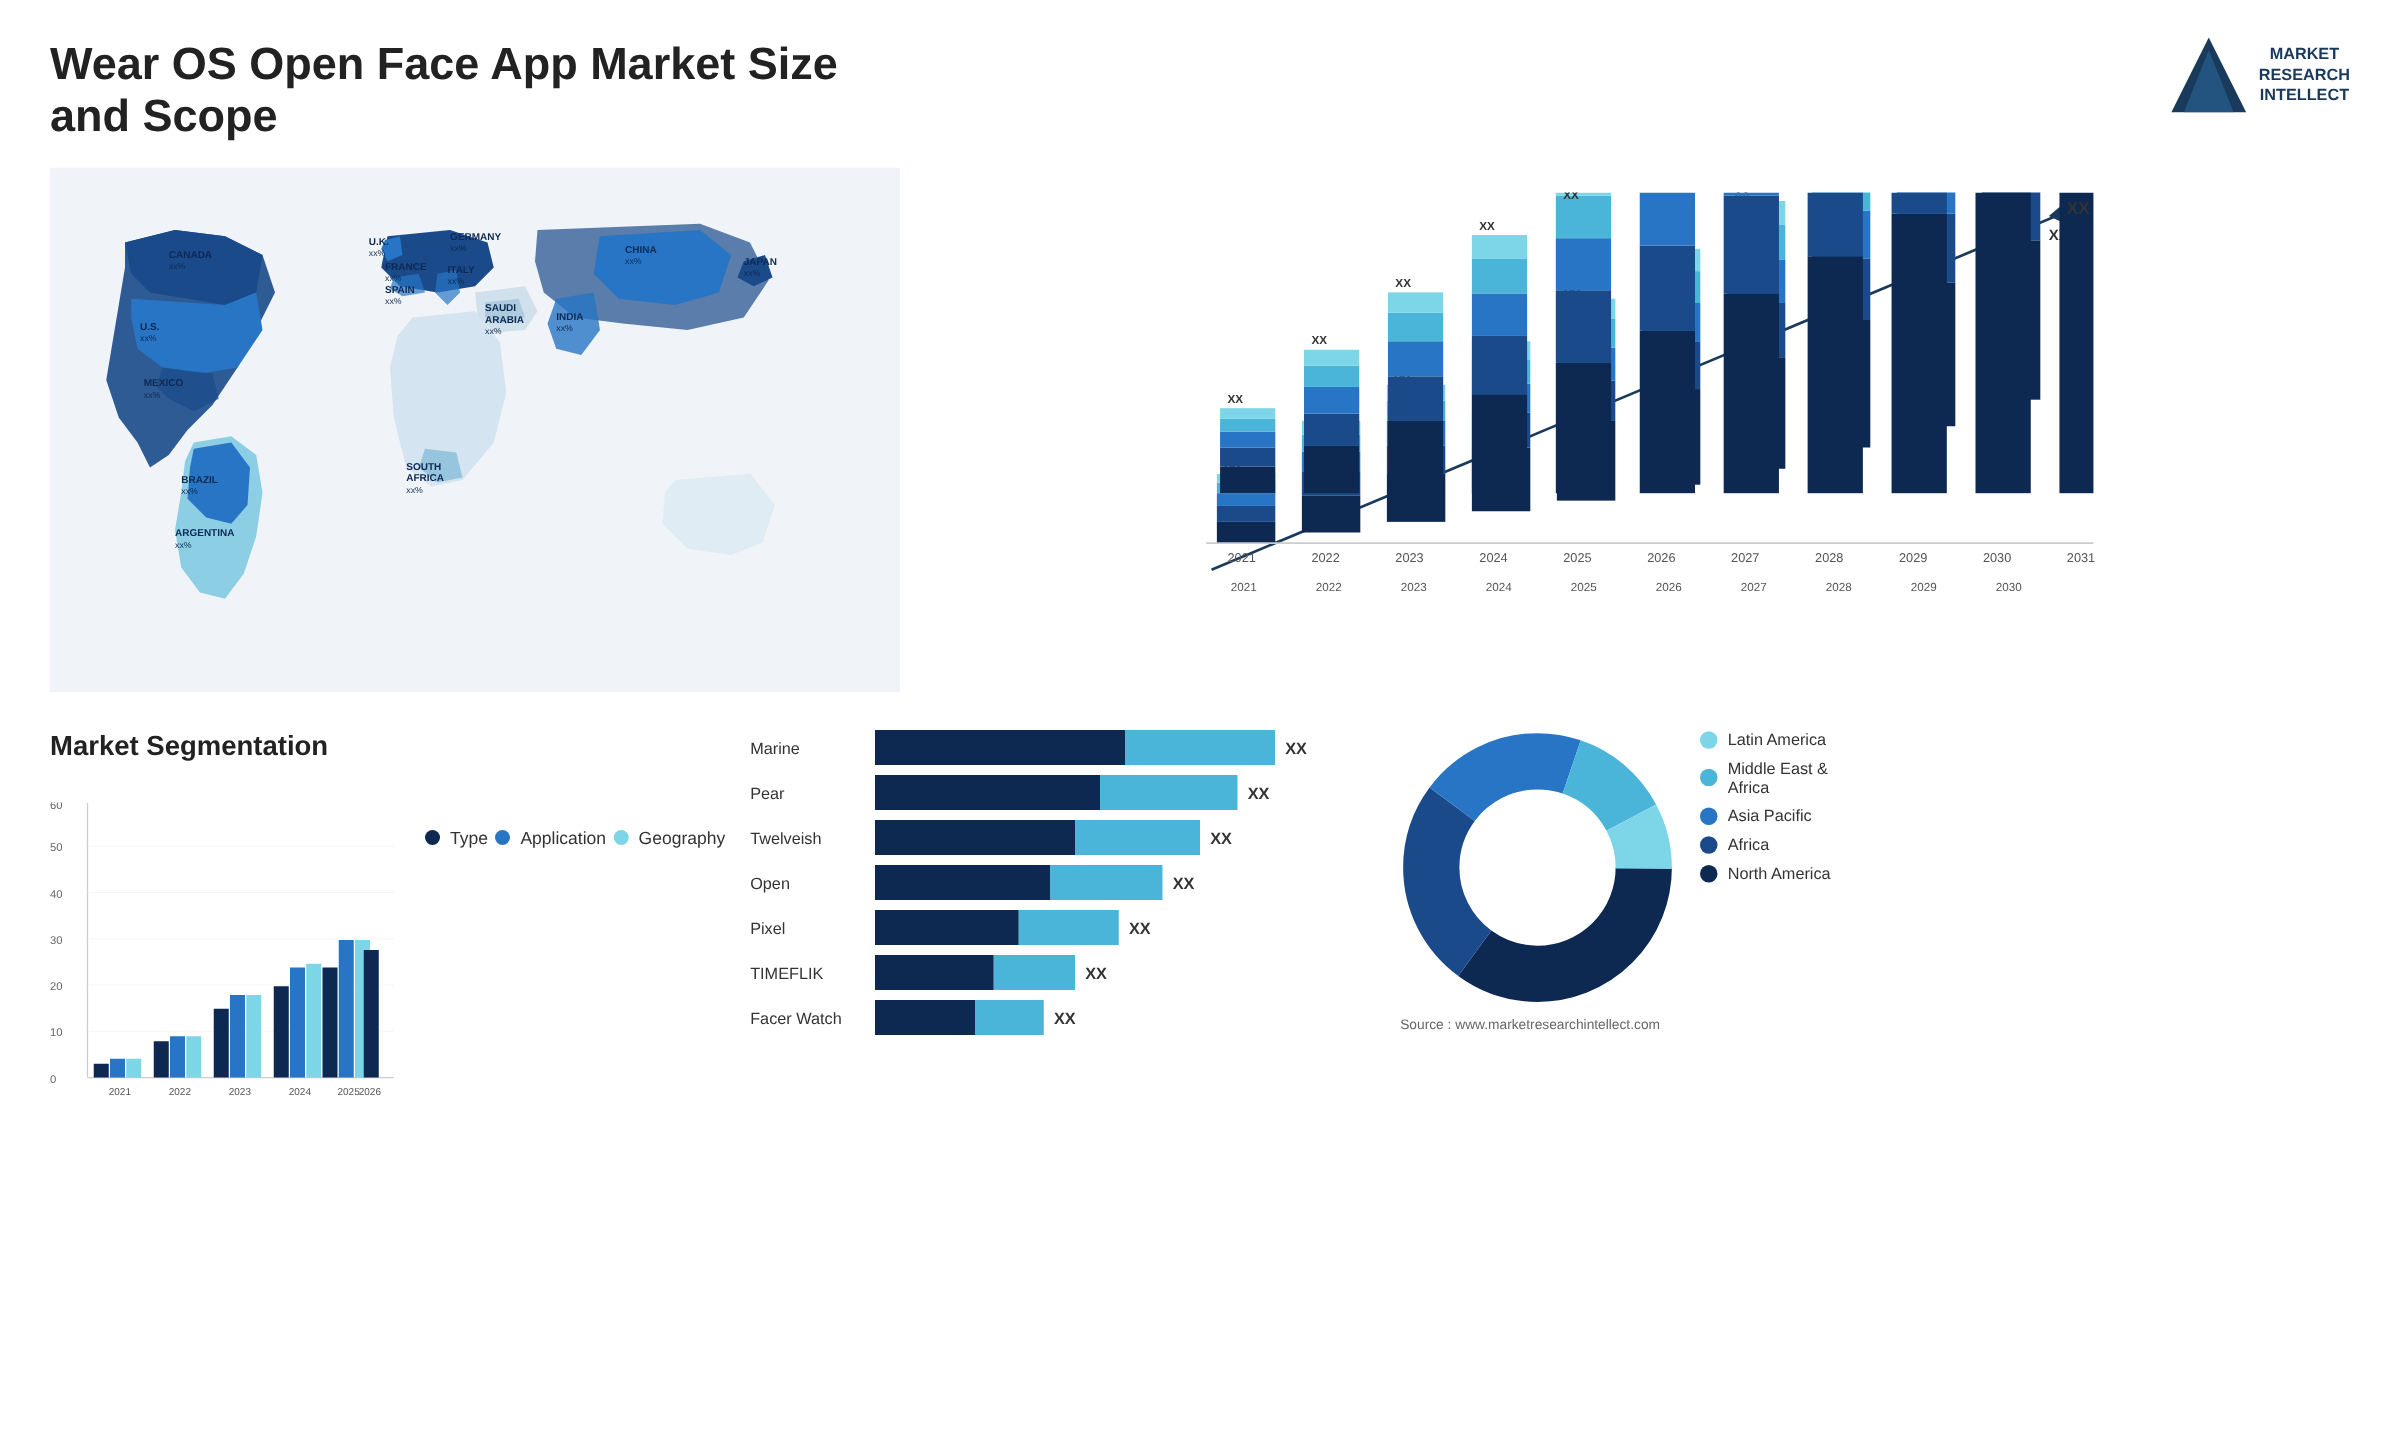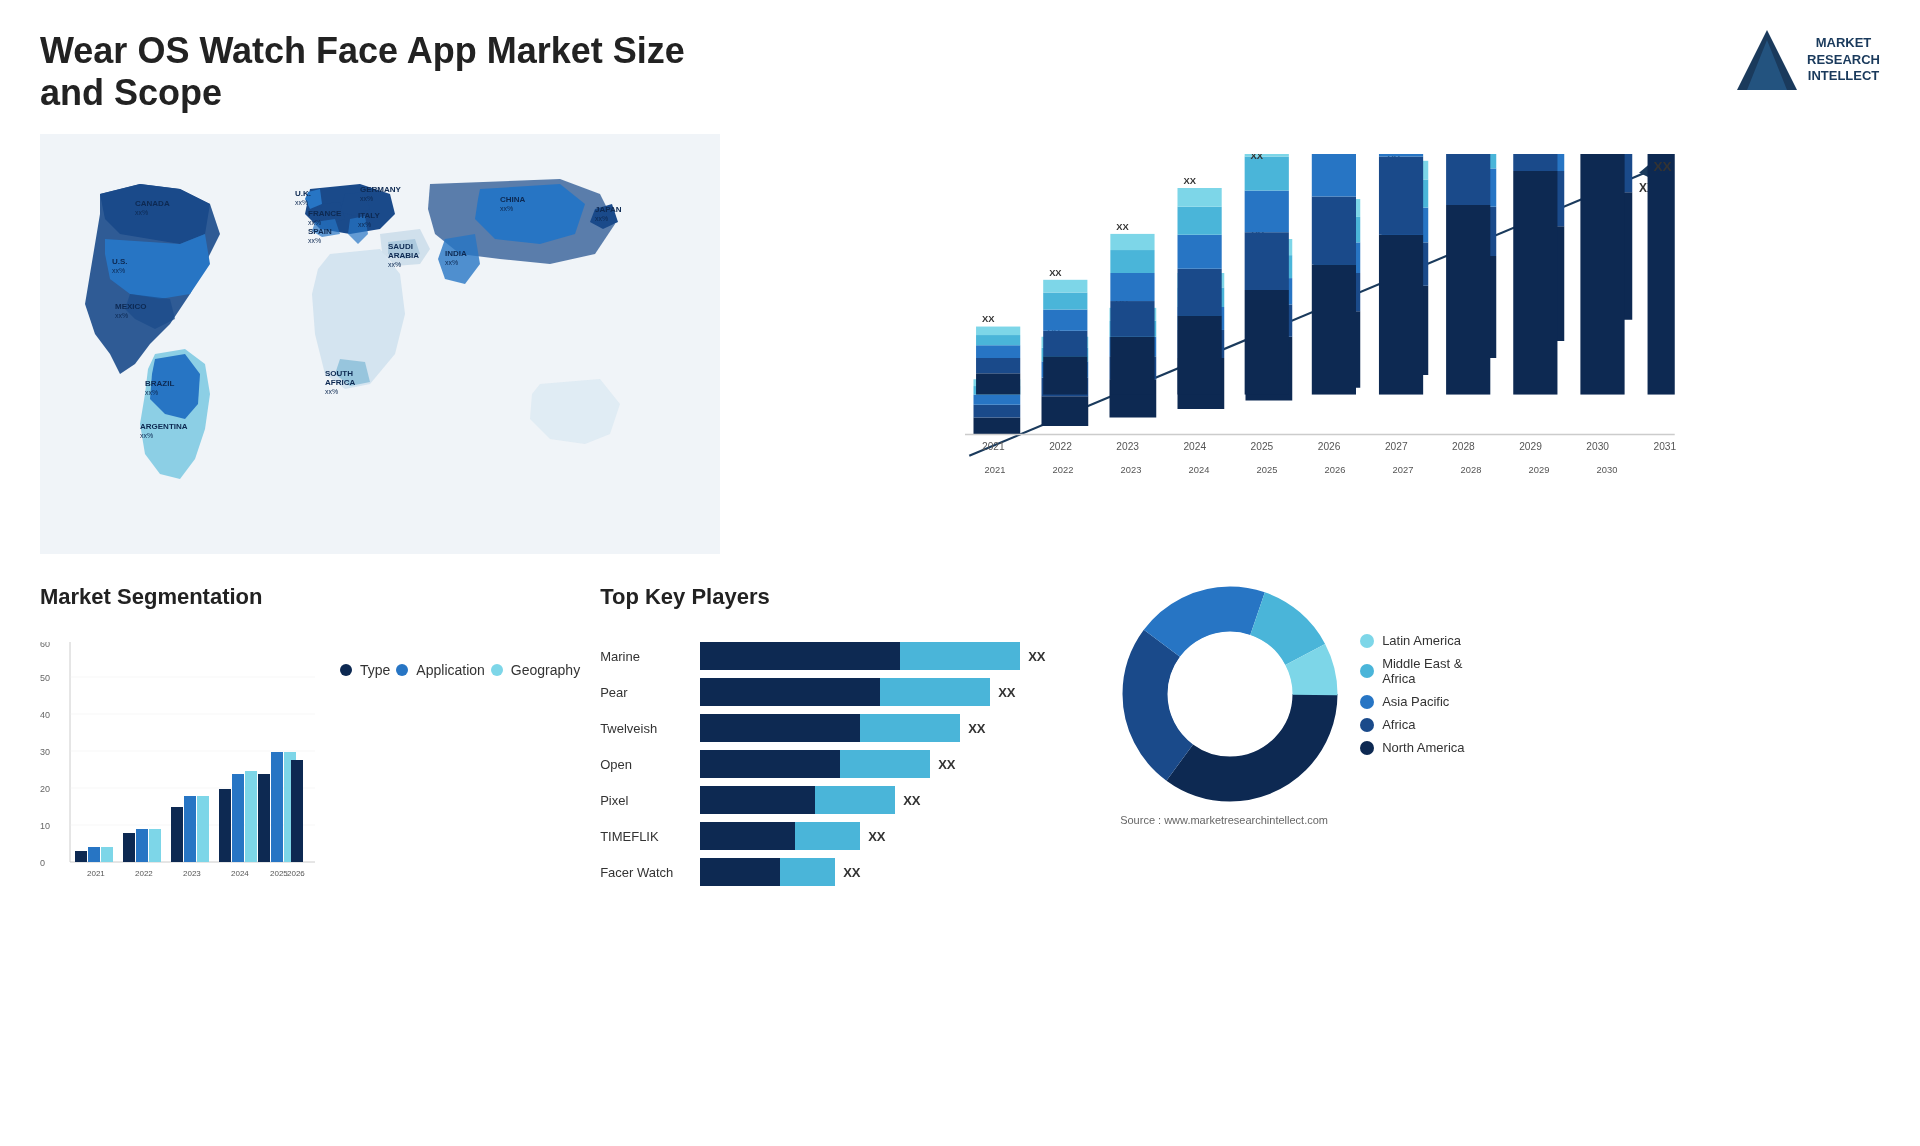--- a/index.html
+++ b/index.html
@@ -117,21 +117,20 @@
       align-items: center;
       gap: 8px;
     }
     .player-val {
       font-size: 13px;
       font-weight: bold;
     }
     
     .regional-chart {
       display: flex;
-      align-items: center;
       gap: 20px;
     }
     .regional-legend {
       display: flex;
       flex-direction: column;
       gap: 8px;
     }
     .regional-legend-item {
       display: flex;
       align-items: center;
@@ -147,21 +146,21 @@
       font-size: 11px;
       color: #666;
       text-align: left;
       margin-top: 10px;
     }
   </style>
 </head>
 <body>
 
 <div class="header">
-  <h1 class="page-title">Wear OS Watch Face App Market Size and Scope</h1>
+  <h1 class="page-title">Wear OS Open Face App Market Size and Scope</h1>
   <div class="logo">
     <svg class="logo-icon" viewBox="0 0 60 60">
       <polygon points="0,60 30,0 60,60" fill="#1a3a5c"></polygon>
       <polygon points="10,60 30,10 50,60" fill="#2a6496" opacity="0.6"></polygon>
     </svg>
     <div class="logo-text" style="white-space:pre-line;">MARKET
 RESEARCH
 INTELLECT</div>
   </div>
 </div>
@@ -525,21 +524,20 @@
         </div>
         <div class="legend-item">
           <div class="legend-dot" style="background:#7dd6e8;"></div>
           <span>Geography</span>
         </div>
       </div>
     </div>
   </div>
 
   <div class="key-players-section">
-    <div class="section-title">Top Key Players</div>
     <div class="players-list">
 
       <div class="player-row">
         <span class="player-name">Marine</span>
         <div class="player-bar-wrap">
           <div style="display:flex; height:28px;">
             <div style="width:200px; background:#0d2952; height:28px;"></div>
             <div style="width:120px; background:#4ab5d9; height:28px;"></div>
           </div>
           <span class="player-val">XX</span>

